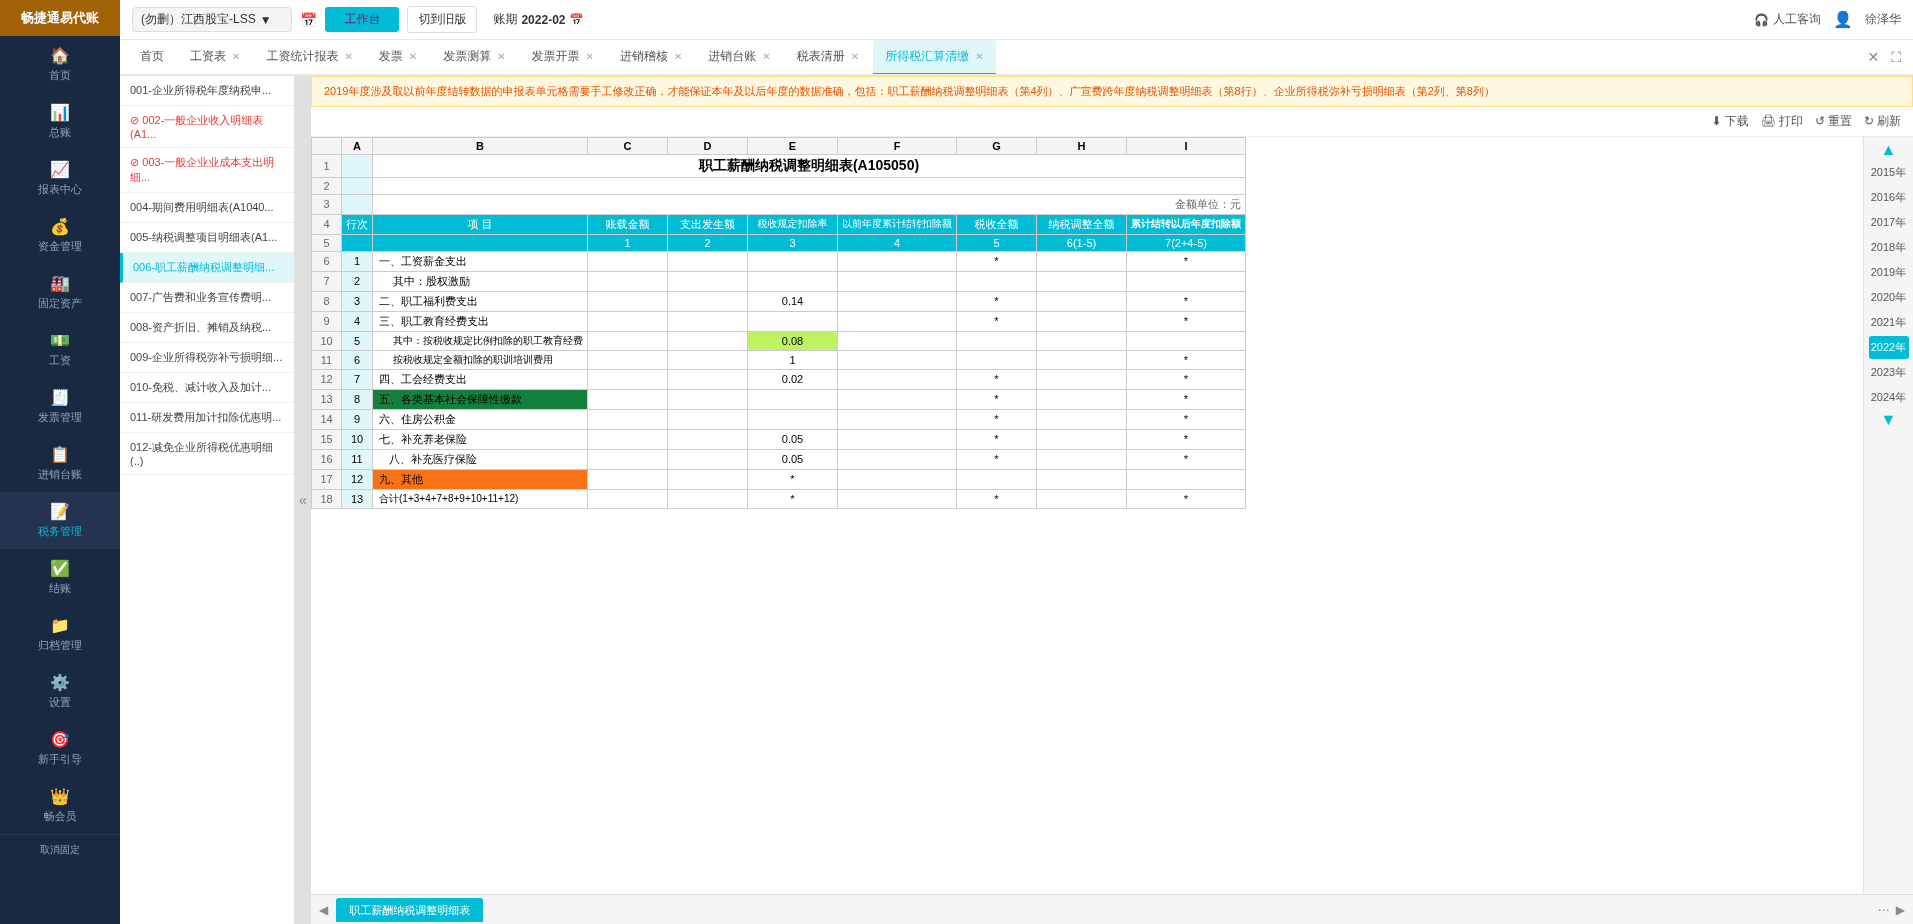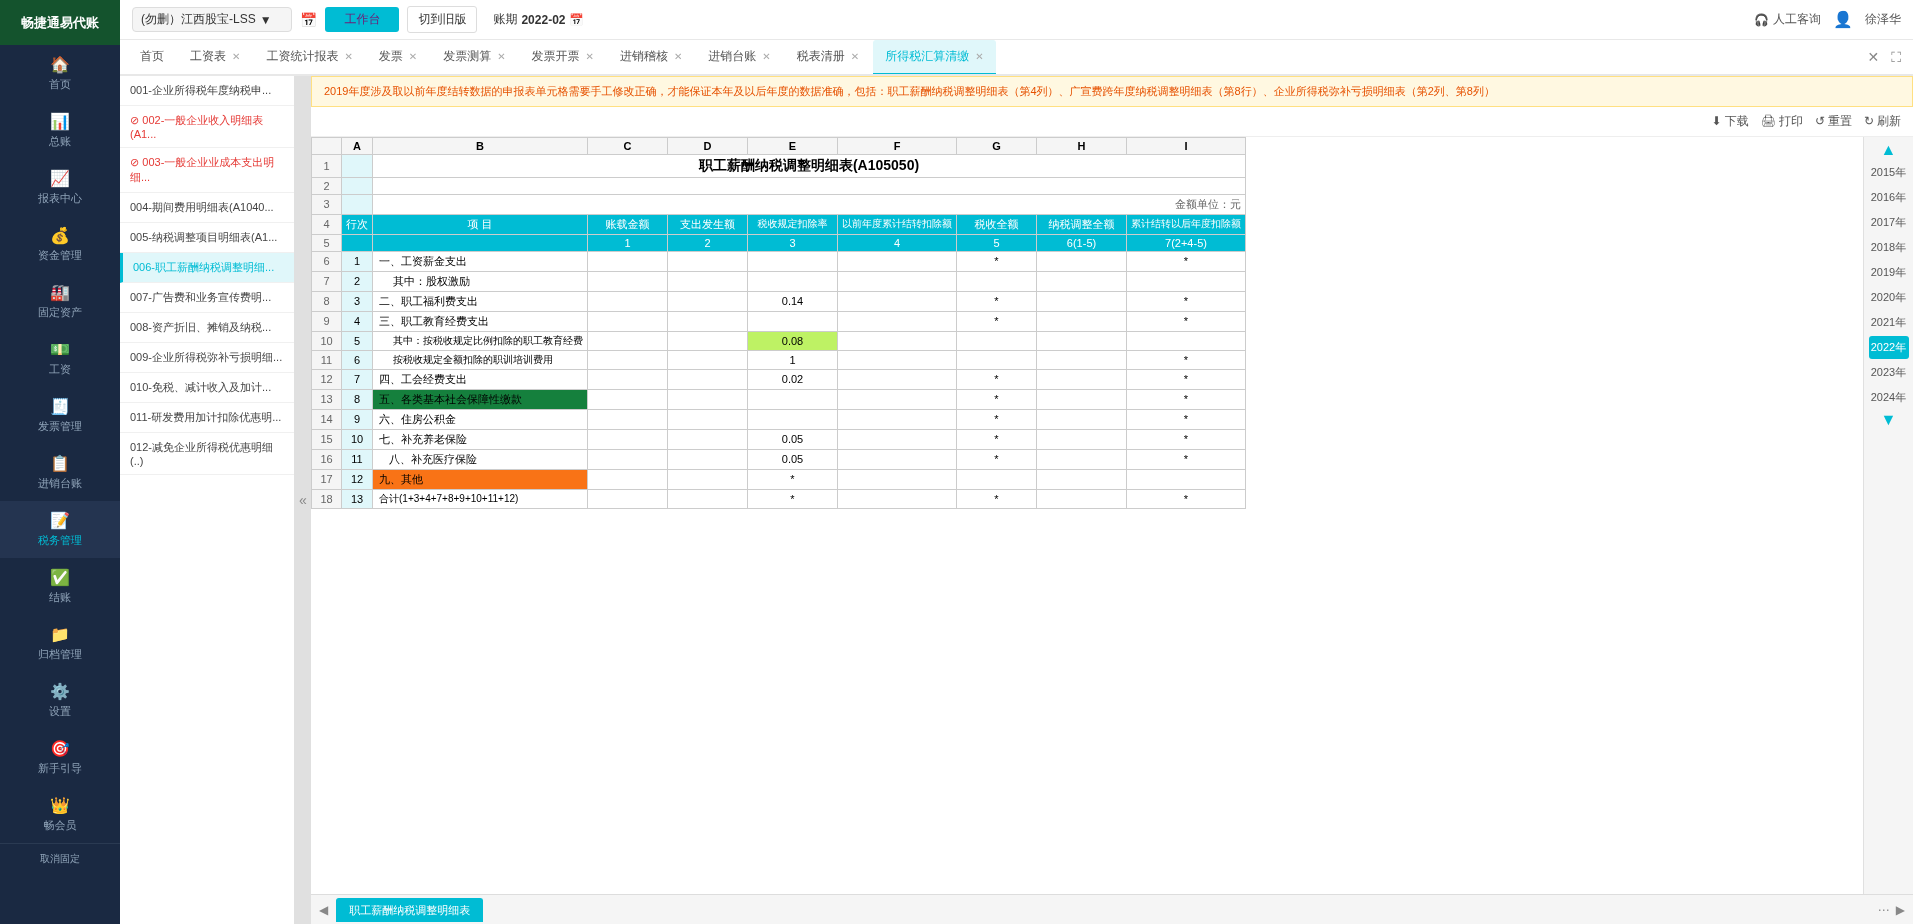--- a/index.html
+++ b/index.html
@@ -1,20 +1,20 @@
 <!DOCTYPE html>
 <html><head>
   <meta charset="utf-8">
   <style>
     * { box-sizing: border-box; margin: 0; padding: 0; }
     body { font-family: 'Microsoft YaHei', Arial, sans-serif; font-size: 12px; background: #f0f2f5; display: flex; height: 924px; overflow: hidden; }
 
     
     .sidebar { width: 120px; background: #1a2942; display: flex; flex-direction: column; flex-shrink: 0; height: 100%; }
-    .sidebar-logo { background: #14532d; padding: 12px 8px; text-align: center; color: white; font-size: 13px; font-weight: bold; height: 45px; display: flex; align-items: center; justify-content: center; }
+    .sidebar-logo { background: #a16207; padding: 12px 8px; text-align: center; color: white; font-size: 13px; font-weight: bold; height: 36px; display: flex; align-items: center; justify-content: center; }
     .sidebar-item { display: flex; flex-direction: column; align-items: center; padding: 10px 4px; color: #8fa3b8; cursor: pointer; font-size: 11px; gap: 3px; }
     .sidebar-item.active { background: #243450; color: #00bcd4; }
     .sidebar-item .icon { font-size: 16px; }
     .cancel-fixed { color: #8fa3b8; font-size: 10px; padding: 8px 4px; text-align: center; border-top: 1px solid #2a3a52; cursor: pointer; }
 
     
     .main { flex: 1; display: flex; flex-direction: column; overflow: hidden; }
 
     
     .topbar { background: #fff; height: 40px; display: flex; align-items: center; padding: 0 12px; border-bottom: 1px solid #e8e8e8; gap: 8px; }
@@ -302,21 +302,21 @@
               <tr>
                 <td class="row-num">4</td>
                 <td class="col-a-header" style="background:#00bcd4; color:#fff; text-align:center;">行次</td>
                 <td class="header-row" style="background:#00bcd4; color:#fff; text-align:center; min-width:200px;">项 目</td>
                 <td class="header-row" style="background:#00bcd4; color:#fff; text-align:center;">账载金额</td>
                 <td class="header-row" style="background:#00bcd4; color:#fff; text-align:center;">支出发生额</td>
                 <td class="header-row" style="background:#00bcd4; color:#fff; text-align:center; font-size:10px;">税收规定扣除率</td>
                 <td class="header-row" style="background:#00bcd4; color:#fff; text-align:center; font-size:10px;">以前年度累计结转扣除额</td>
                 <td class="header-row" style="background:#00bcd4; color:#fff; text-align:center;">税收全额</td>
                 <td class="header-row" style="background:#00bcd4; color:#fff; text-align:center;">纳税调整全额</td>
-                <td class="header-row" style="background:#00bcd4; color:#fff; text-align:center; font-size:10px;">累计结转以后年度扣除额</td>
+                <td class="header-row" style="background:#00bcd4; color:#fff; text-align:center; font-size:10px;font-weight:bold;">累计结转以后年度扣除额</td>
               </tr>
 
               <tr>
                 <td class="row-num">5</td>
                 <td style="background:#00bcd4;"></td>
                 <td style="background:#00bcd4;"></td>
                 <td class="header-row" style="background:#00bcd4; color:#fff; text-align:center;">1</td>
                 <td class="header-row" style="background:#00bcd4; color:#fff; text-align:center;">2</td>
                 <td class="header-row" style="background:#00bcd4; color:#fff; text-align:center;">3</td>
                 <td class="header-row" style="background:#00bcd4; color:#fff; text-align:center;">4</td>

